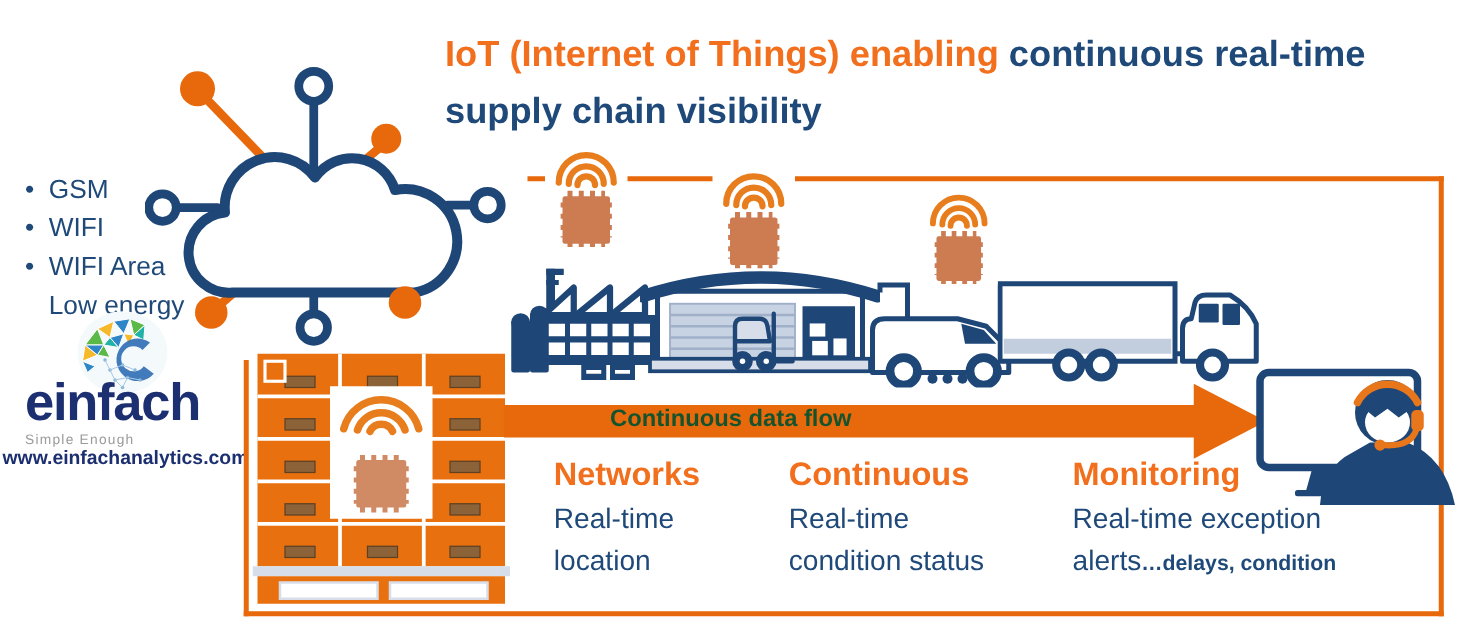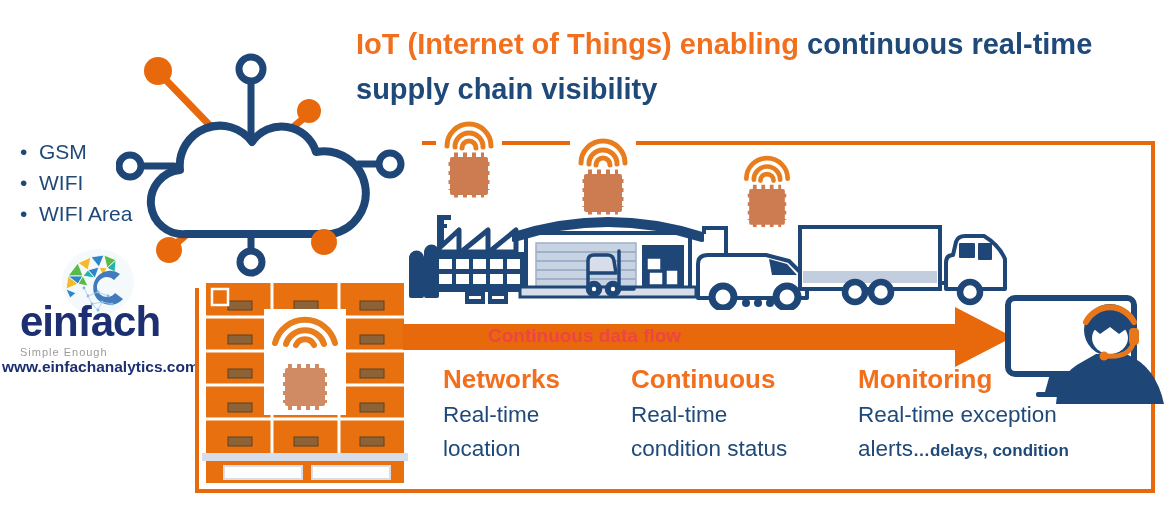--- a/index.html
+++ b/index.html
@@ -25,21 +25,21 @@
   .website{left:2px;top:358px;font-size:15.5px;font-weight:bold;color:#1C2F70;text-align:center;}
 
   
   .frame{background:#E8690B;z-index:1;}
 
   
   .chipgrp{z-index:3;background:#fff;}
 
   
   .arrow-wrap{left:403px;top:305px;width:612px;height:64px;z-index:2;}
-  .arrow-label{left:488px;top:325px;font-size:19px;font-weight:bold;color:#ef4444;z-index:3;}
+  .arrow-label{left:488px;top:325px;font-size:19px;font-weight:bold;color:#14532d;z-index:3;}
 
   
   .col{z-index:3;}
   .col .h{font-size:26px;font-weight:bold;color:#F26F1D;line-height:34px;margin-bottom:2px;}
   .col .l{font-size:22.5px;color:#1F4979;line-height:34px;}
   .col .small{font-size:17px;font-weight:bold;}
 
   svg{display:block;}
   .z2{z-index:2;}
 </style>
@@ -59,20 +59,21 @@
         <span>GSM</span>
       </div>
     <div class="net-row">
         <span class="blt">•</span>
         <span>WIFI</span>
       </div>
     <div class="net-row">
         <span class="blt">•</span>
         <span>WIFI Area</span>
       </div>
+    <div class="net-sub">Low energy</div>
   </div>
 
   <svg class="abs z2" style="left:116px;top:36px;" width="292" height="252" viewBox="0 0 292 252">
     <g stroke="#1E4677" stroke-width="7" fill="none" stroke-linecap="round">
       <line x1="135" y1="48" x2="135" y2="98"></line>
       <line x1="22" y1="130" x2="58" y2="130"></line>
       <line x1="242" y1="128" x2="262" y2="128"></line>
       <line x1="135" y1="196" x2="135" y2="214"></line>
     </g>
     <g stroke="#E8690B" stroke-width="7" fill="none" stroke-linecap="round">

